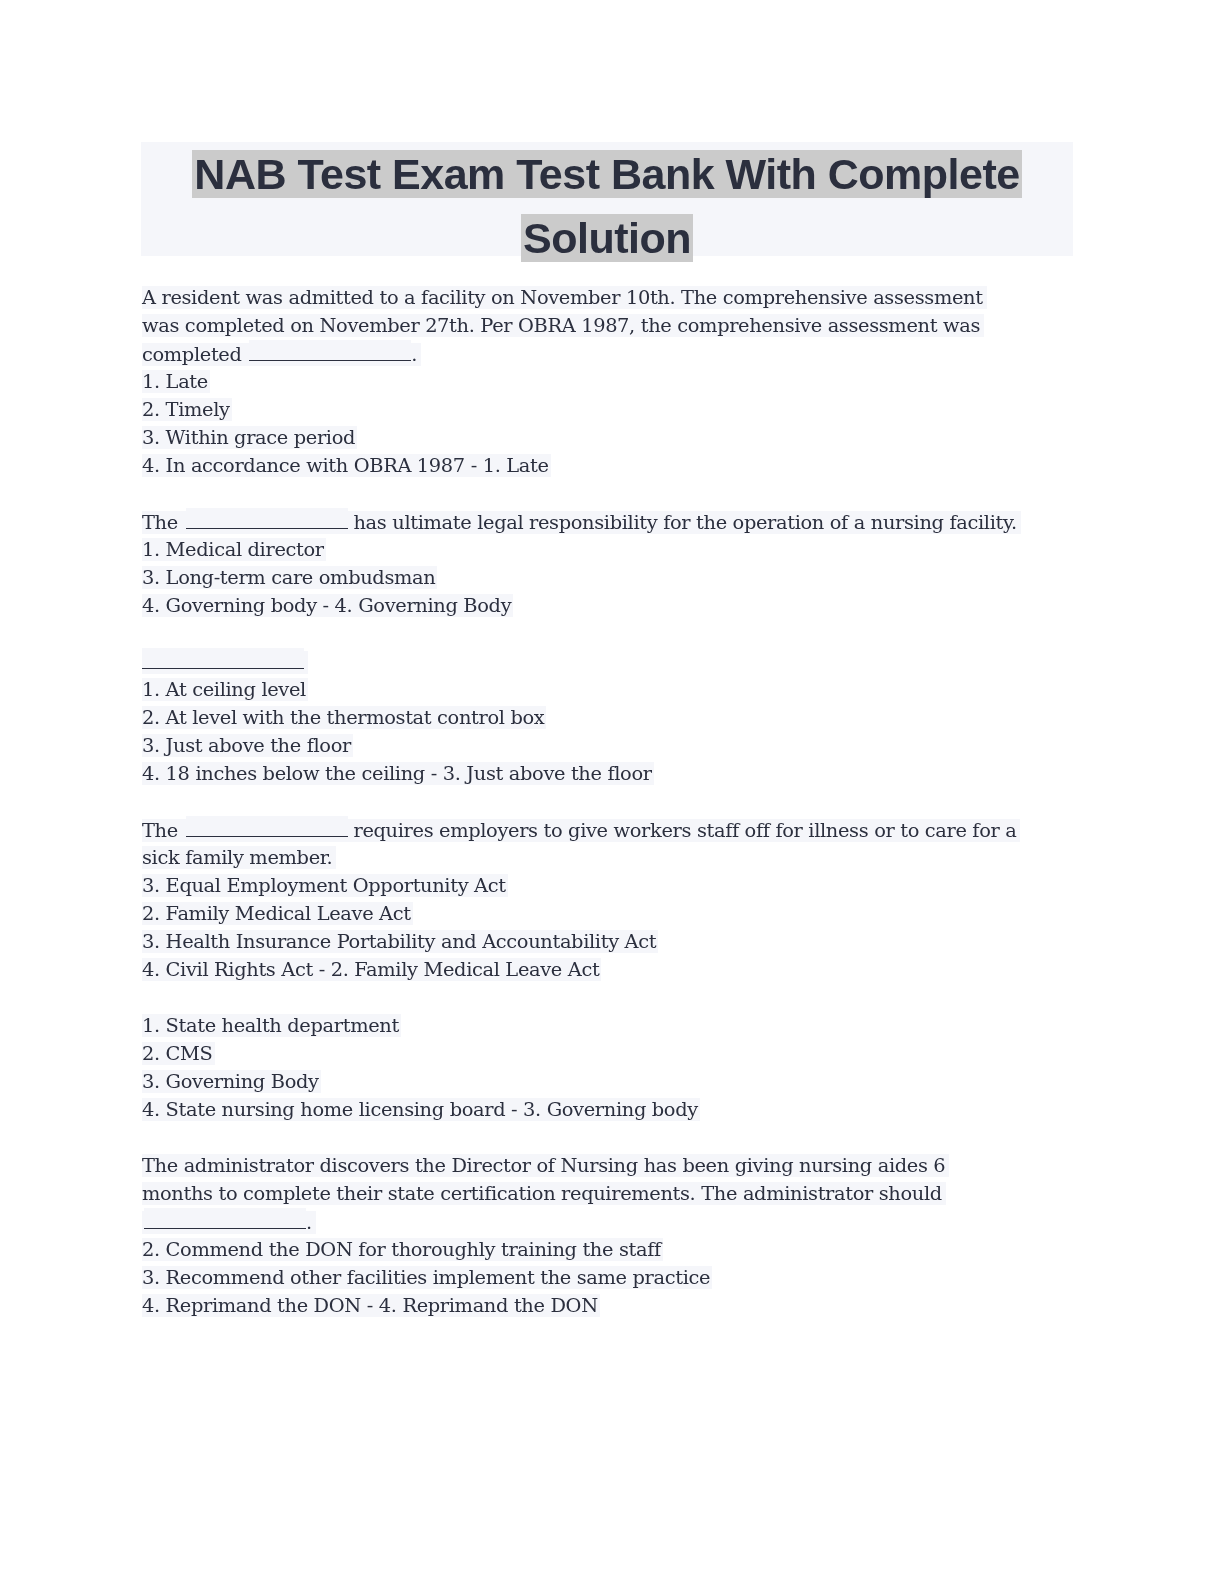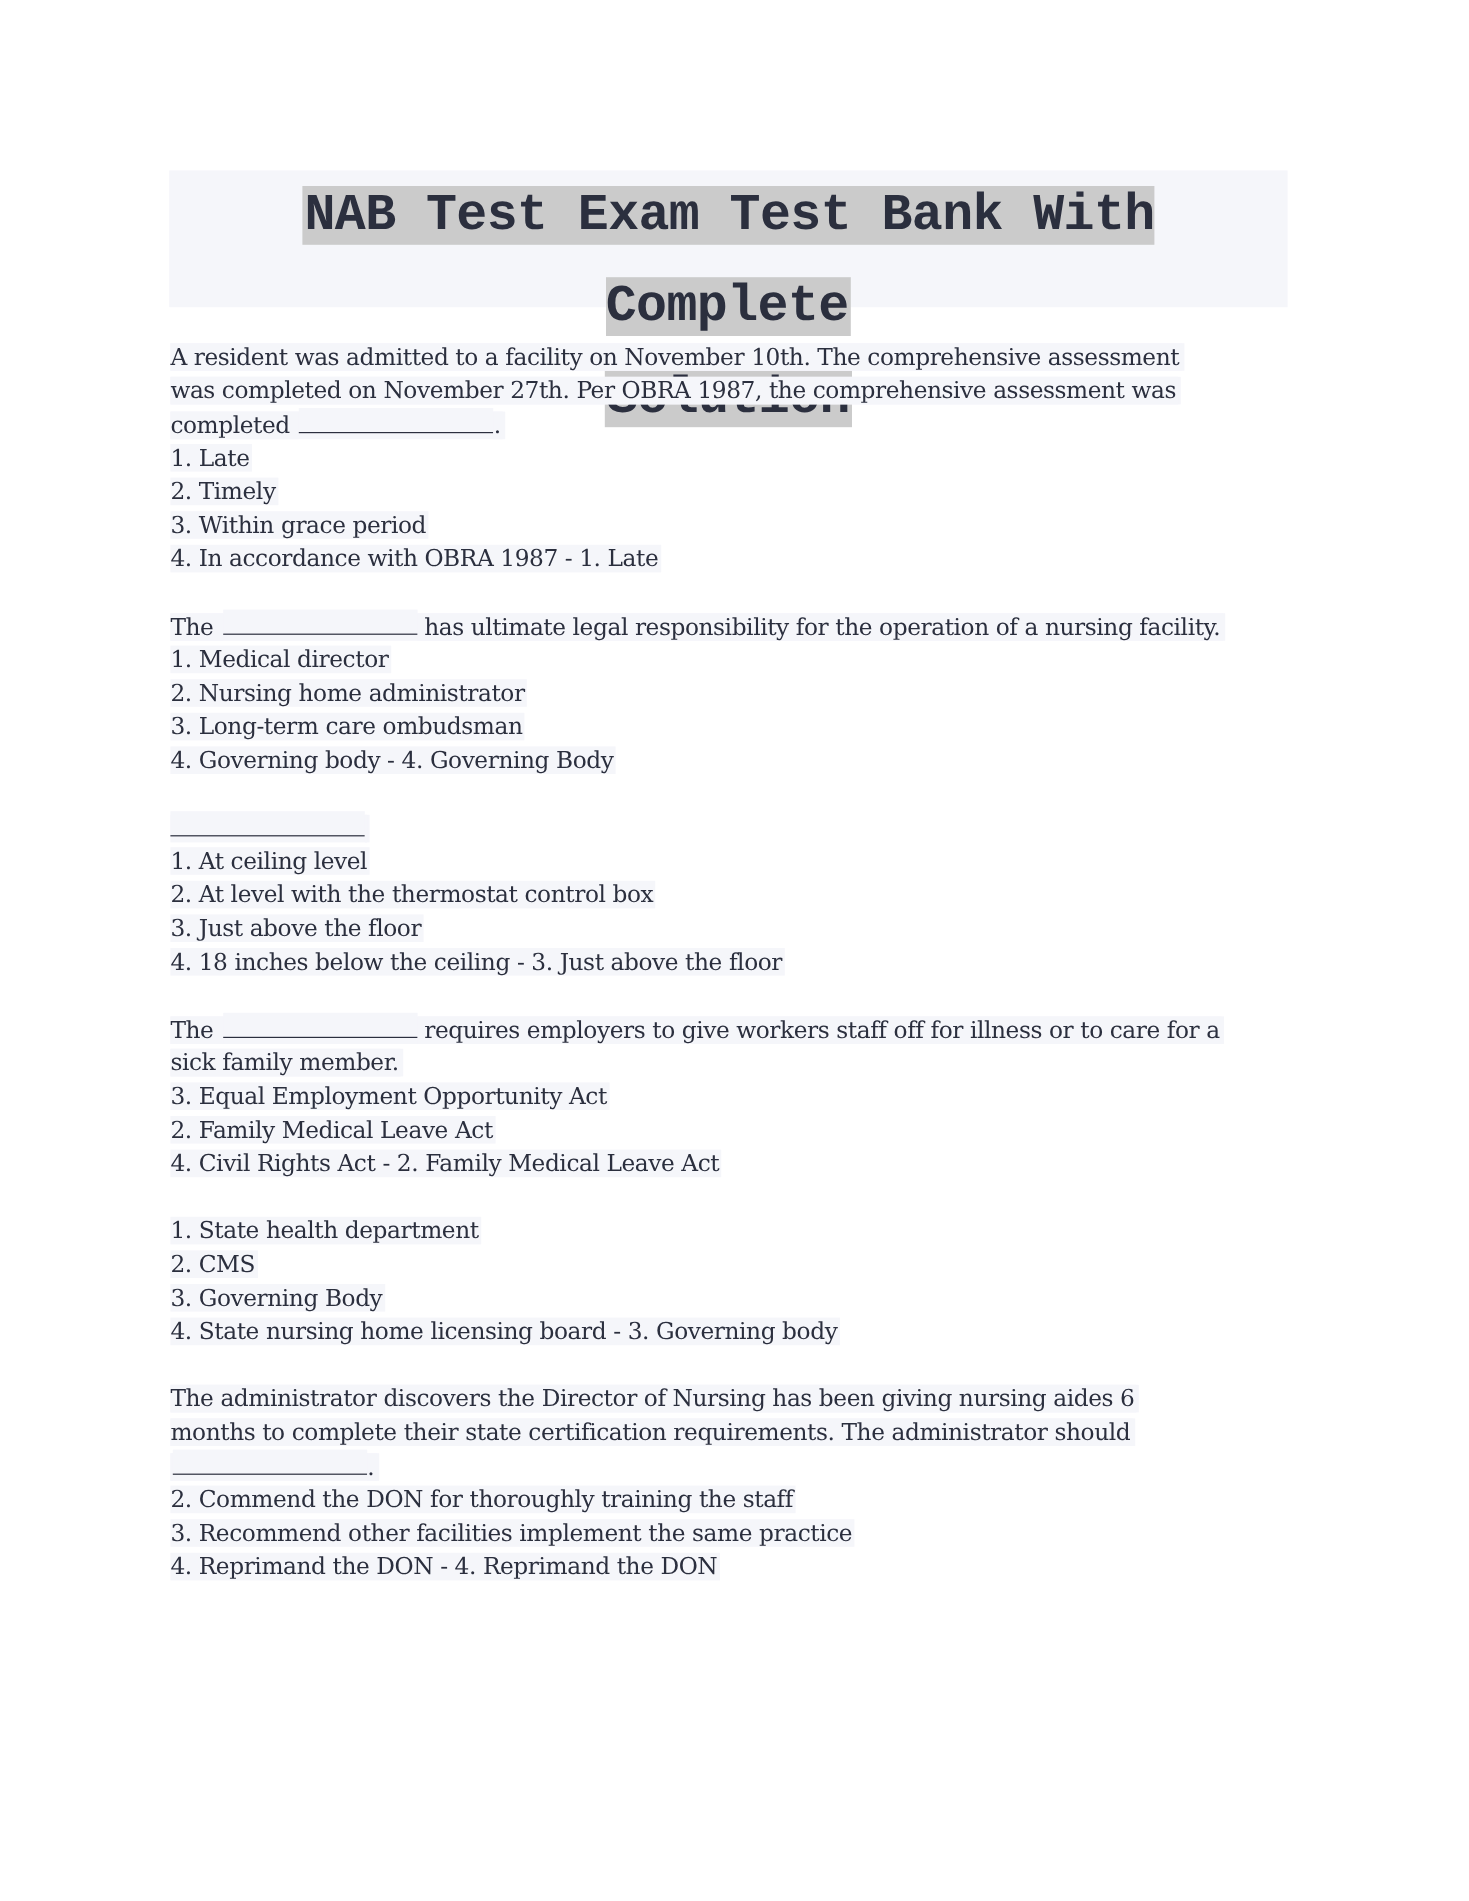--- a/index.html
+++ b/index.html
@@ -1,21 +1,21 @@
 <!DOCTYPE html>
 <html><head>
 <meta charset="utf-8">
 <style>
   html, body { margin: 0; padding: 0; background: #ffffff; }
   body { width: 1224px; height: 1584px; position: relative; overflow: hidden;
          font-family: "DejaVu Serif", "Liberation Serif", serif; color: #2b2f3e; }
   .title-box { position: absolute; left: 141px; top: 142px; width: 932px; height: 114px;
                background: #f5f6fa; text-align: center; }
-  .title { margin: 0; font-family: Liberation Mono, monospace; font-weight: bold; font-size: 43px;
-           line-height: 76px; color: #2b2f3e; letter-spacing: -0.5px; }
+  .title { margin: 0; font-family: Liberation Sans, sans-serif; font-weight: bold; font-size: 43px;
+           line-height: 64px; color: #2b2f3e; letter-spacing: -0.5px; }
   .title span { background: #cbcbcb; padding: 0 2px; }
   .body { position: absolute; left: 142px; top: 284px; width: 930px; }
   .q { margin: 0 0 28px 0; }
   .line { font-size: 19.4px; line-height: 28px; height: 28px; white-space: nowrap; letter-spacing: -0.35px; }
   .line span { background: #f5f6fa; padding-right: 2px; }
   .blank { display: inline-block; width: 160px; border-bottom: 1px solid #2b2f3e; height: 20px; vertical-align: baseline; }
 </style>
 </head>
 <body>
 
@@ -32,36 +32,36 @@
       <div class="line"><span><span>was completed on November 27th. Per OBRA 1987, the comprehensive assessment was</span></span></div>
       <div class="line"><span><span>completed </span><span class="blank"></span><span>.</span></span></div>
       <div class="line"><span>1. Late</span></div>
       <div class="line"><span>2. Timely</span></div>
       <div class="line"><span>3. Within grace period</span></div>
       <div class="line"><span>4. In accordance with OBRA 1987 - 1. Late</span></div>
     </div>
     <div class="q">
       <div class="line"><span><span>The </span><span class="blank"></span><span> has ultimate legal responsibility for the operation of a nursing facility.</span></span></div>
       <div class="line"><span>1. Medical director</span></div>
-      <div class="line"><span>2. Nursing home administrator</span></div>
       <div class="line"><span>3. Long-term care ombudsman</span></div>
       <div class="line"><span>4. Governing body - 4. Governing Body</span></div>
     </div>
     <div class="q">
       <div class="line"><span><span class="blank"></span><span></span></span></div>
       <div class="line"><span>1. At ceiling level</span></div>
       <div class="line"><span>2. At level with the thermostat control box</span></div>
       <div class="line"><span>3. Just above the floor</span></div>
       <div class="line"><span>4. 18 inches below the ceiling - 3. Just above the floor</span></div>
     </div>
     <div class="q">
       <div class="line"><span><span>The </span><span class="blank"></span><span> requires employers to give workers staff off for illness or to care for a</span></span></div>
       <div class="line"><span><span>sick family member.</span></span></div>
       <div class="line"><span>3. Equal Employment Opportunity Act</span></div>
       <div class="line"><span>2. Family Medical Leave Act</span></div>
+      <div class="line"><span>3. Health Insurance Portability and Accountability Act</span></div>
       <div class="line"><span>4. Civil Rights Act - 2. Family Medical Leave Act</span></div>
     </div>
     <div class="q">
       <div class="line"><span>1. State health department</span></div>
       <div class="line"><span>2. CMS</span></div>
       <div class="line"><span>3. Governing Body</span></div>
       <div class="line"><span>4. State nursing home licensing board - 3. Governing body</span></div>
     </div>
     <div class="q">
       <div class="line"><span><span>The administrator discovers the Director of Nursing has been giving nursing aides 6</span></span></div>

